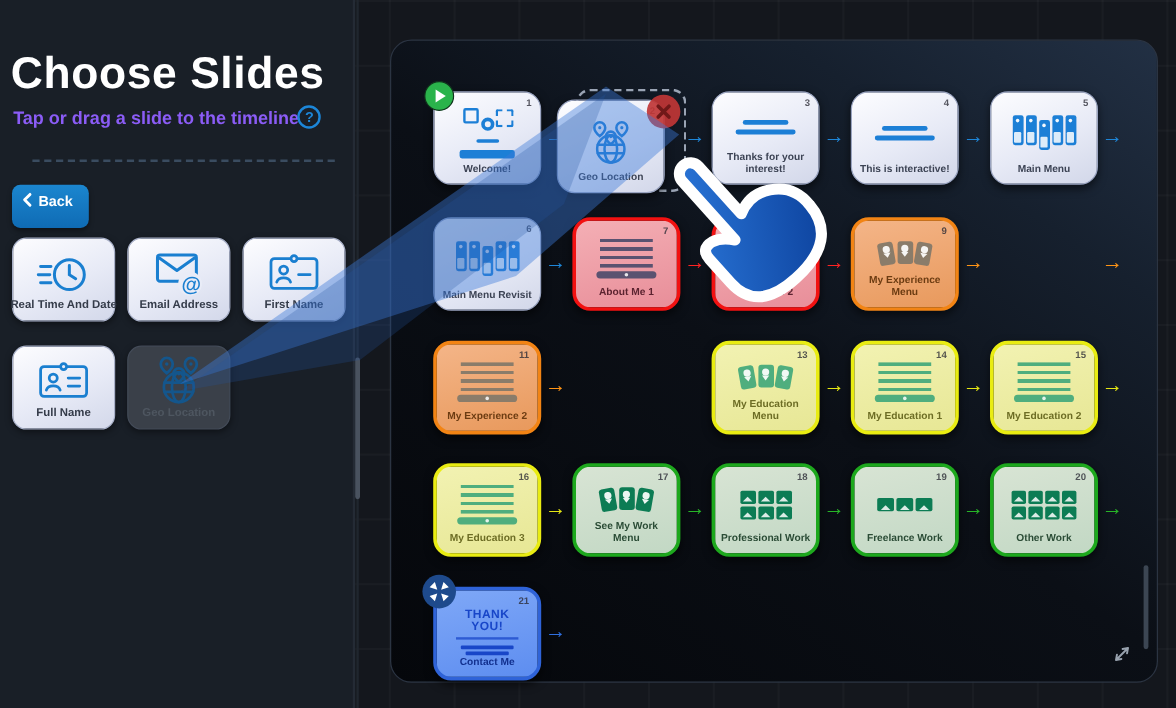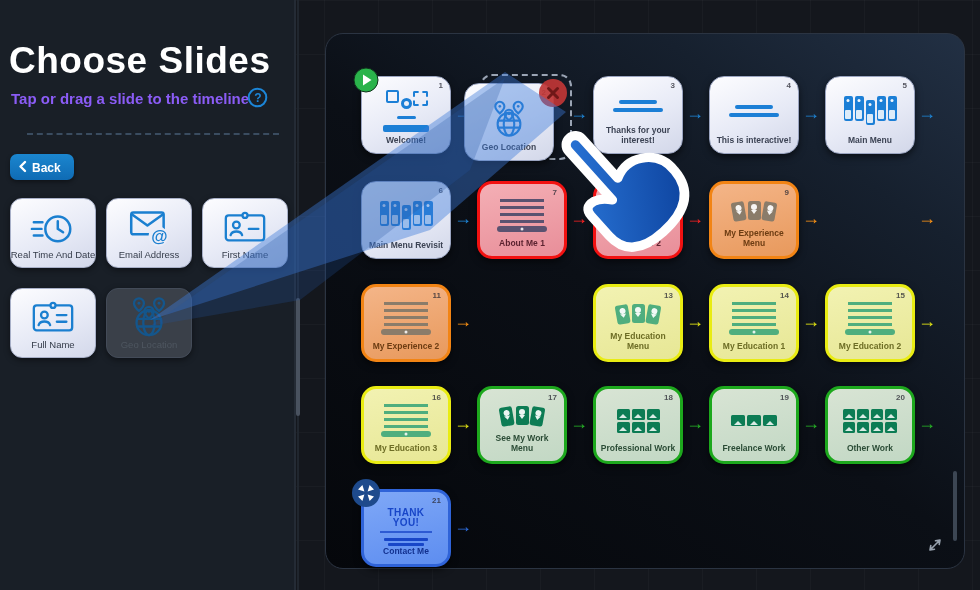--- a/index.html
+++ b/index.html
@@ -30,31 +30,31 @@
   .subtitle {
     position:absolute; left:11px; top:90px; color:#8b5cf6;
     font-size:15px; font-weight:bold; white-space:nowrap;
   }
   .help { position:absolute; left:247px; top:87px; width:21px; height:21px; cursor:pointer; }
   .divider { position:absolute; left:27px; top:133px; width:252px; border-top:2px dashed #3a4c60; }
   .back {
     position:absolute; left:10px; top:154px; display:flex; align-items:center; gap:4px;
     background:linear-gradient(#1b86cf,#0f6bb4); border:none; border-radius:7px;
     color:#fff; font-weight:bold; font-size:12px; font-family:"Liberation Sans",sans-serif;
-    padding:5px 13px 3px 7px; cursor:pointer; box-shadow:0 2px 4px rgba(0,0,0,.4);
+    padding:5px 13px 13px 7px; cursor:pointer; box-shadow:0 2px 4px rgba(0,0,0,.4);
   }
   .side-card {
     position:absolute; width:86px; height:70px; border-radius:12px;
     background:linear-gradient(155deg,#fdfdff 0%,#e7eaf6 55%,#d3d8ea 100%);
     border:1px solid #a8b0c8; display:flex; flex-direction:column; align-items:center;
     justify-content:flex-end; padding-bottom:7px; box-shadow:0 2px 6px rgba(0,0,0,.45);
     cursor:pointer;
   }
   .side-card .sicon { flex:1; display:flex; align-items:center; justify-content:center; color:#1a7fd0; margin-top:4px; }
-  .side-card .slabel { font-size:9.5px; font-weight:normal; color:#353c4a; white-space:nowrap; }
+  .side-card .slabel { font-size:9.5px; font-weight:bold; color:#353c4a; white-space:nowrap; }
   .side-card.dim { background:#3a4049; border:1px solid #434b58; }
   .side-card.dim .sicon { color:#14568c; }
   .side-card.dim .slabel { color:#4e5660; }
   .si { width:46px; height:44px; }
 
   .side-scroll-track { position:absolute; left:297px; top:0; width:2px; height:590px; background:#20262e; z-index:1; }
   .side-scroll-thumb { position:absolute; left:296px; top:298px; width:4px; height:118px; border-radius:2px; background:#49525f; z-index:2; }
 
   
   .panel {

